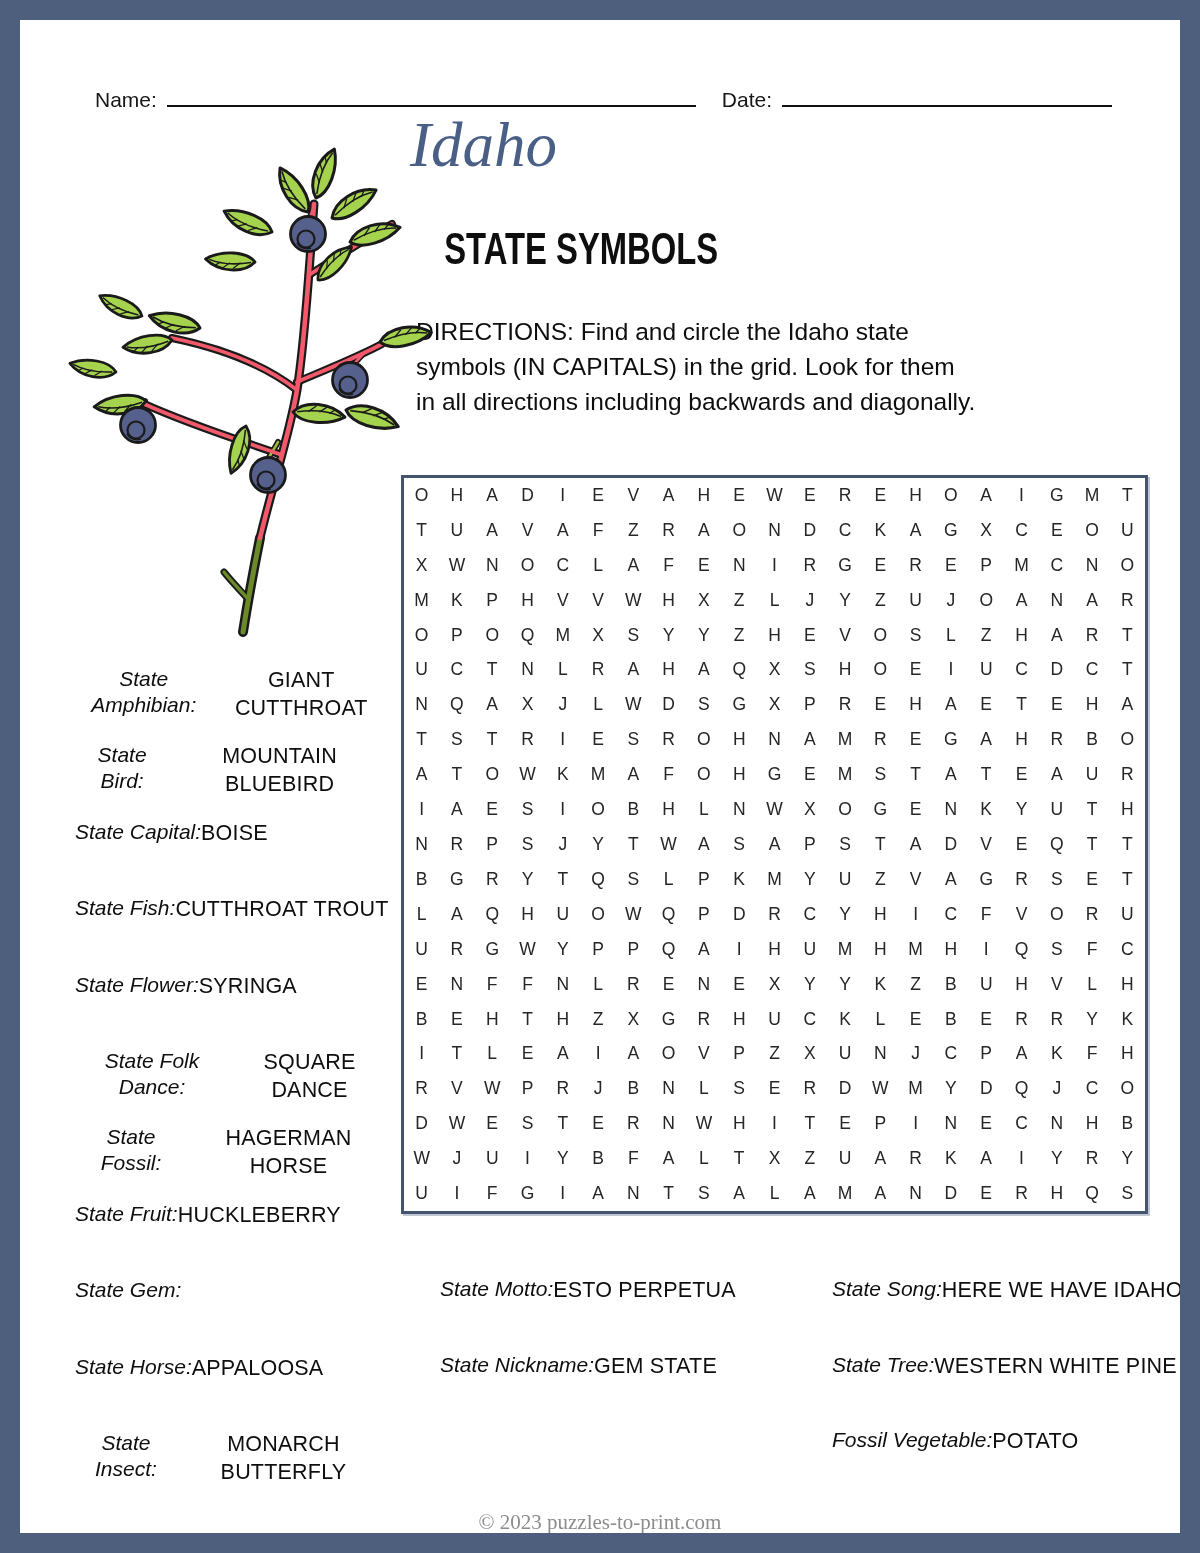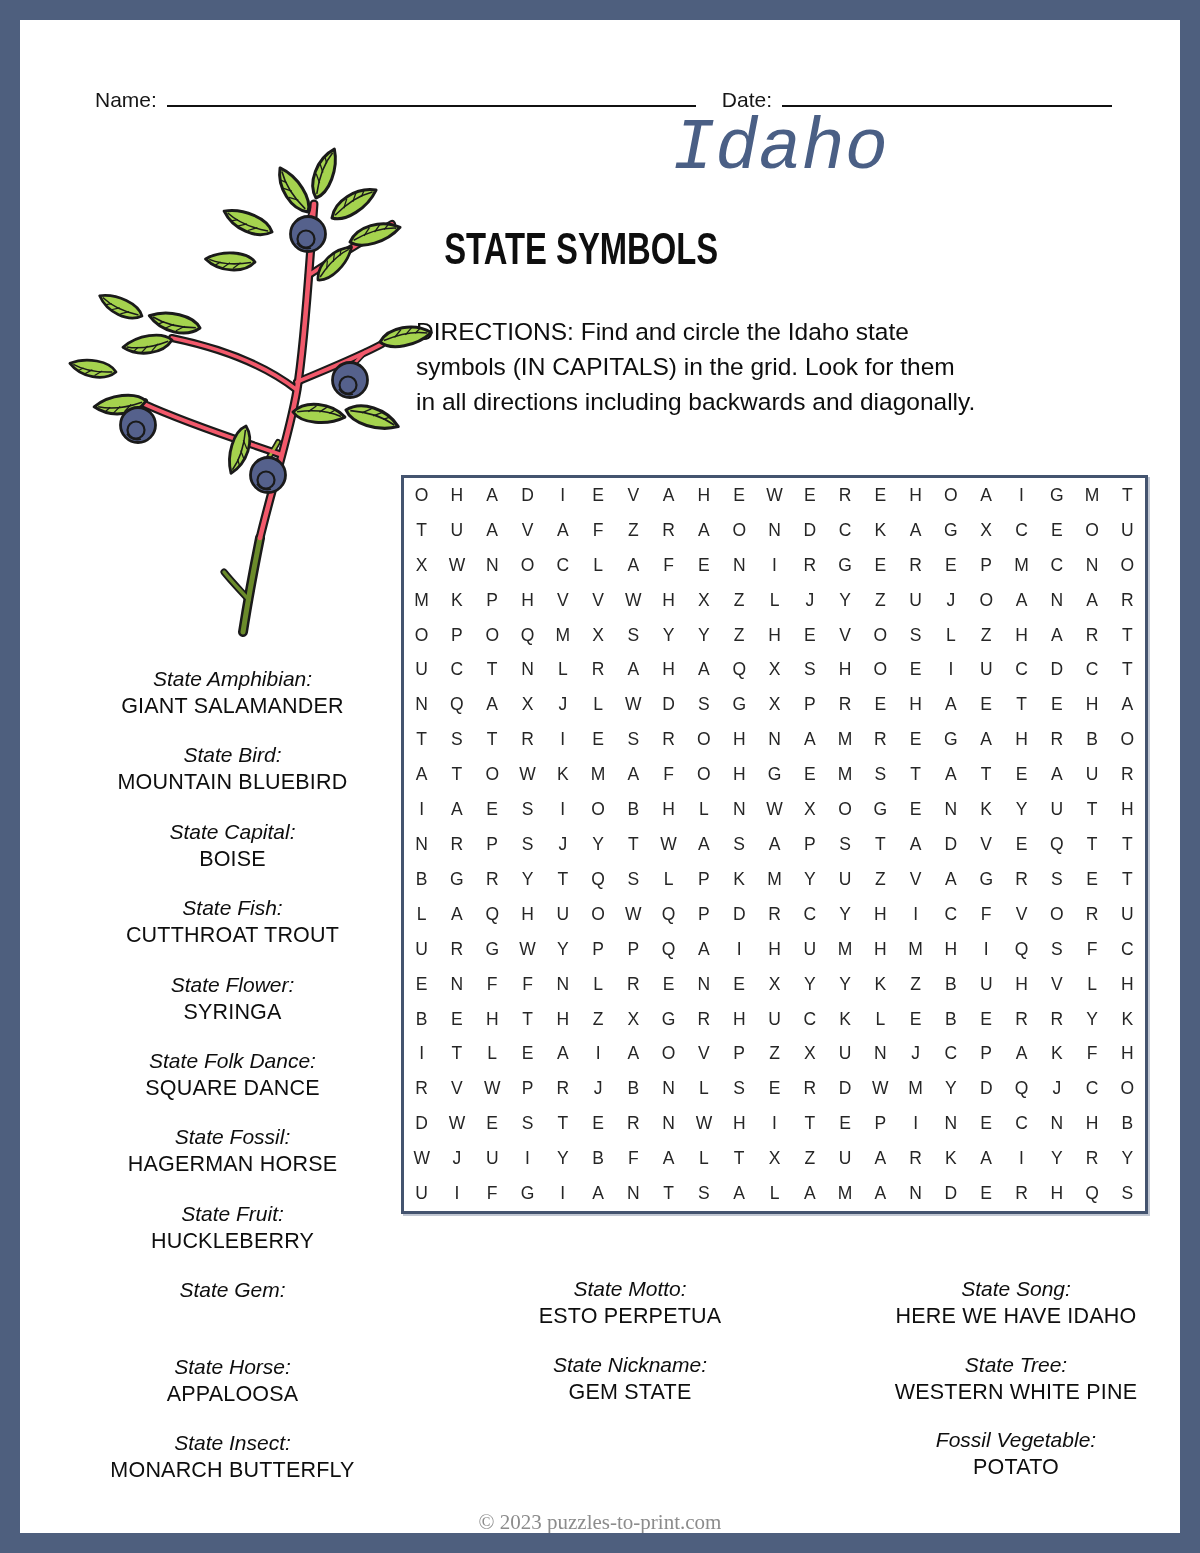--- a/index.html
+++ b/index.html
@@ -12,41 +12,41 @@
   .page{position:relative;width:1200px;height:1553px;background:#fff;
         border:20px solid var(--slate);overflow:hidden;margin:0 auto;}
   
   .topline{position:absolute;left:75px;right:68px;top:68px;display:flex;align-items:flex-end;
            font-size:21px;color:var(--ink);}
   .fill-line{border-bottom:2.5px solid #111;height:1px;margin:0 0 5px 10px;}
   .nameline{flex:1 1 auto;}
   .dateline{width:330px;}
   .datelabel{margin-left:26px;}
   
-  .title-script{position:absolute;left:390px;top:92px;width:740px;text-align:center;
-      font-family:Liberation Mono, monospace;font-style:italic;font-weight:500;
-      font-size:72px;line-height:1.05;color:var(--titleblue);}
+  .title-script{position:absolute;left:390px;top:92px;width:740px;
+      font-family:Liberation Serif, serif;font-style:italic;font-weight:500;
+      font-size:63px;line-height:1.05;color:var(--titleblue);}
   .title-sub{position:absolute;left:390px;top:206px;width:740px;}
   .title-sub span{display:inline-block;font-weight:800;font-size:41px;letter-spacing:0px;
       color:#0e0e0e;transform:scale(0.80,1.08);transform-origin:center;}
   
   .directions{position:absolute;left:396px;top:294px;width:760px;text-align:left;
       font-size:24.5px;line-height:35px;color:#0e0e0e;}
   
   .grid{position:absolute;left:381px;top:455px;width:747px;height:739px;
       border:3px solid var(--navy);background:#fff;display:grid;
       grid-template-columns:repeat(21,1fr);grid-auto-rows:1fr;
       font-size:17.5px;color:#262626;box-shadow:2px 2px 0 rgba(78,95,126,.35);}
   .grid span{display:flex;align-items:center;justify-content:center;}
   
   .wl{position:absolute;text-align:center;color:#0e0e0e;}
   .wl-left{left:55px;top:646px;width:315px;}
   .wl-center{left:420px;top:1256px;width:380px;}
   .wl-right{left:812px;top:1256px;width:368px;}
-  .wl-entry{display:flex;flex-direction:column;justify-content:flex-start;}
+  .wl-entry{display:flex;flex-direction:row;justify-content:flex-start;}
   .wl-left .wl-entry{height:76.4px;}
   .wl-center .wl-entry,.wl-right .wl-entry{height:75.6px;}
   .wl-label{font-style:italic;font-weight:500;font-size:21px;line-height:26px;}
   .wl-word{font-size:21.5px;line-height:28px;letter-spacing:.2px;}
   
   .footer{position:absolute;left:0;right:0;top:1490px;text-align:center;
       font-family:"Liberation Serif",serif;font-size:21px;color:var(--gray);}
   
   .illus{position:absolute;left:30px;top:100px;width:395px;height:525px;}
 </style>
@@ -571,21 +571,21 @@
       <span>E</span>
       <span>R</span>
       <span>H</span>
       <span>Q</span>
       <span>S</span>
     </div>
 
   <div class="wl wl-left">
       <div class="wl-entry">
         <div class="wl-label">State Amphibian:</div>
-        <div class="wl-word">GIANT SALAMANDER</div>
+        <div class="wl-word">GIANT CUTTHROAT</div>
       </div>
       <div class="wl-entry">
         <div class="wl-label">State Bird:</div>
         <div class="wl-word">MOUNTAIN BLUEBIRD</div>
       </div>
       <div class="wl-entry">
         <div class="wl-label">State Capital:</div>
         <div class="wl-word">BOISE</div>
       </div>
       <div class="wl-entry">

